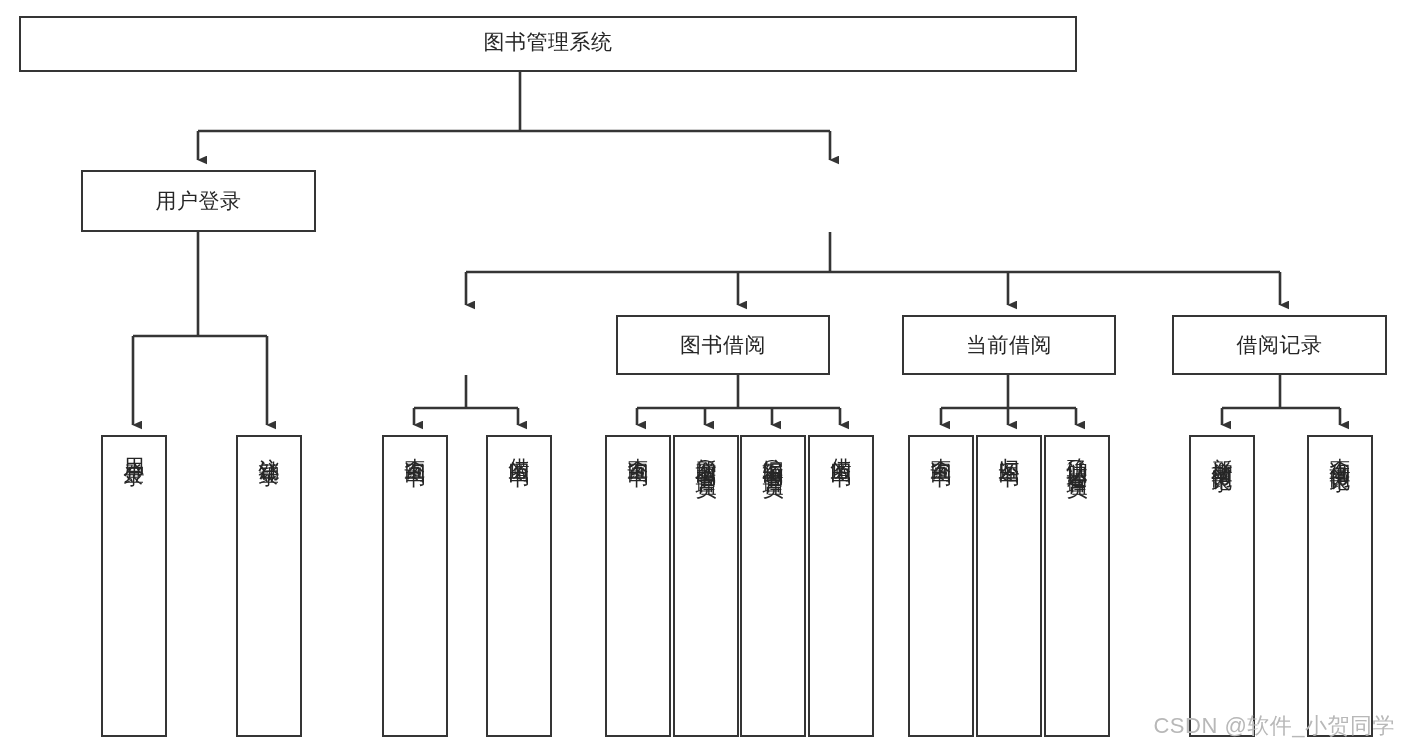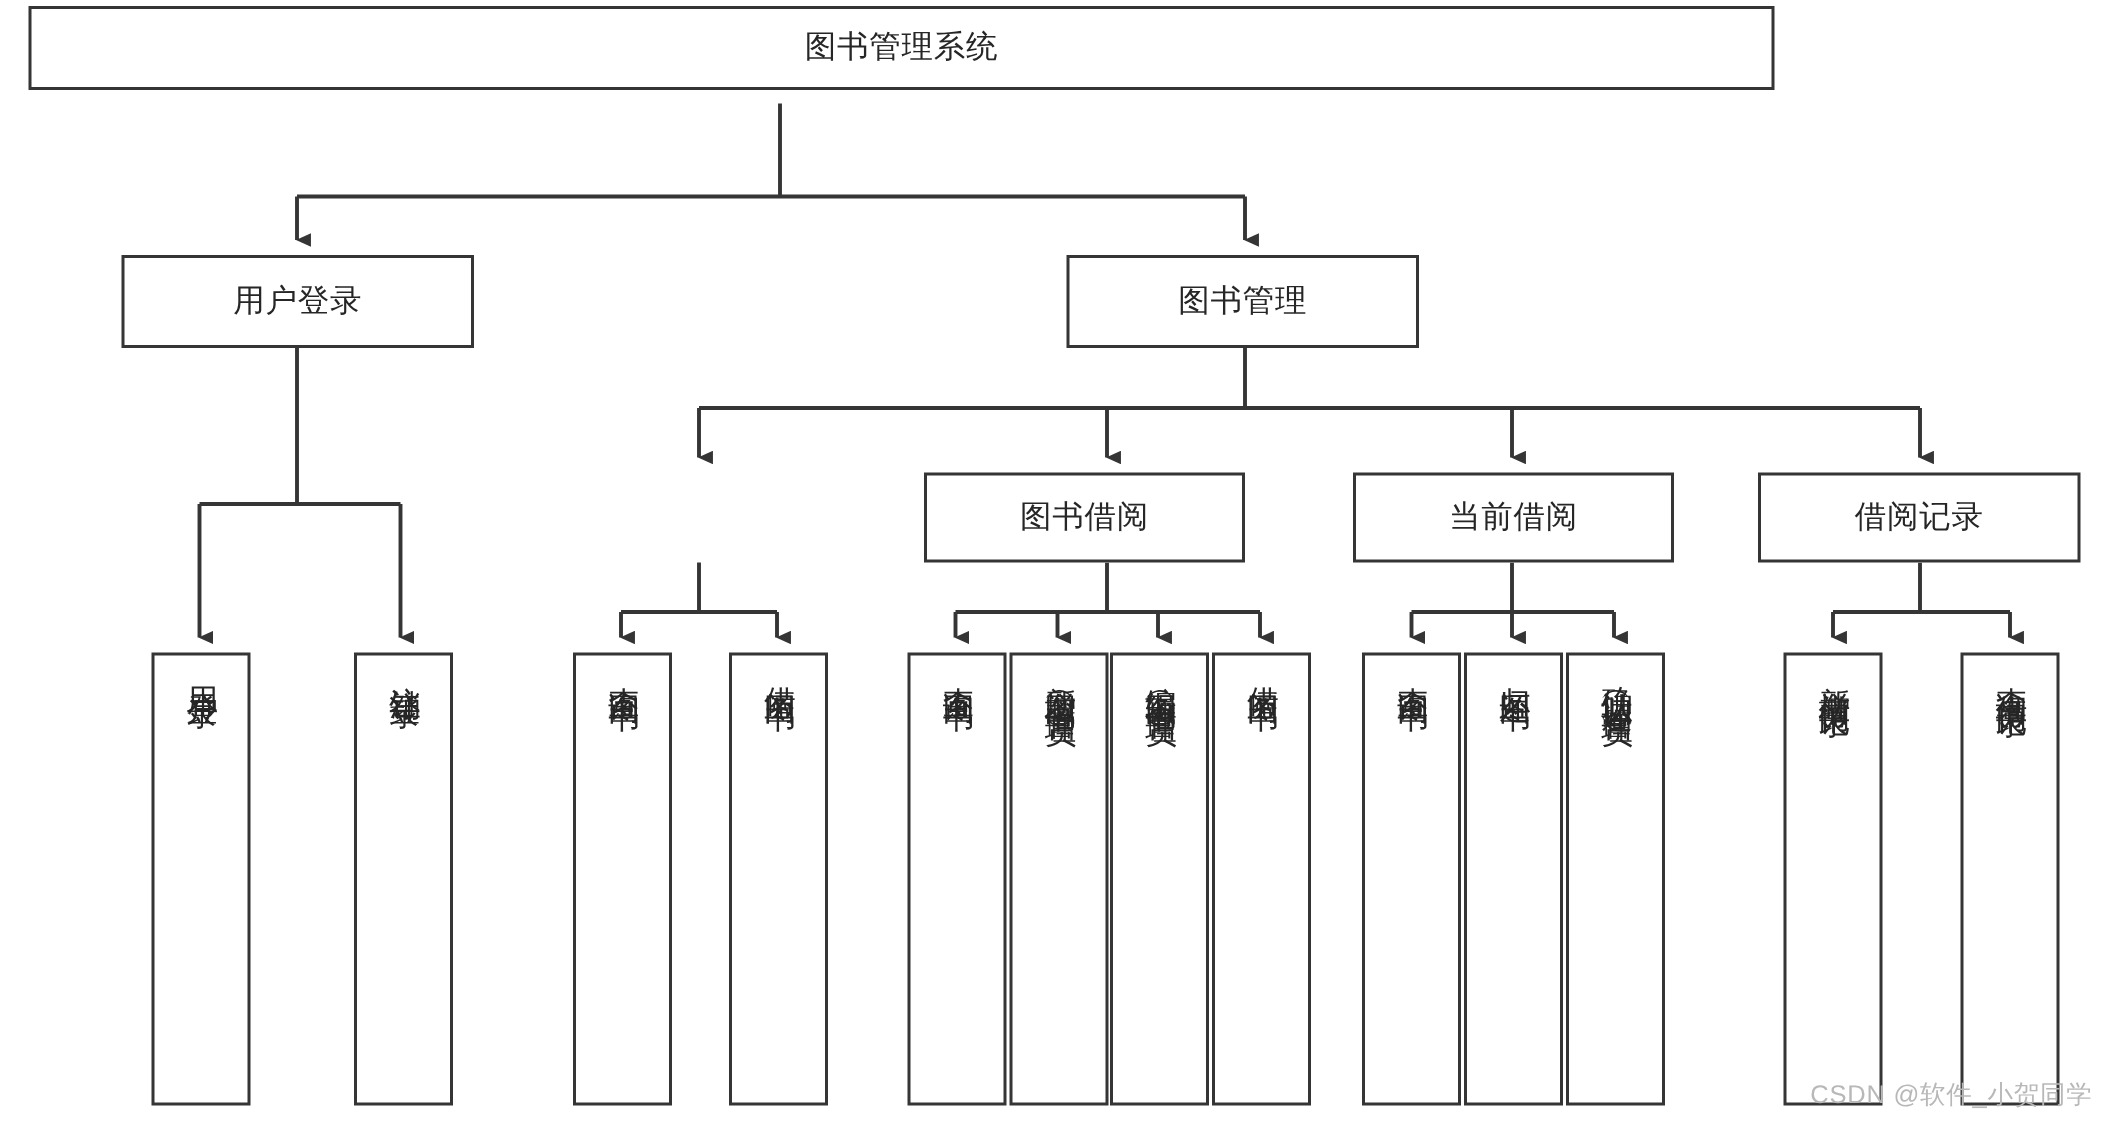--- a/index.html
+++ b/index.html
@@ -51,21 +51,21 @@
     left: 0;
     top: 0;
     width: 1405px;
     height: 747px;
     pointer-events: none;
   }
   .watermark {
     position: absolute;
     right: 10px;
     bottom: 6px;
-    font-size: 17px;
+    font-size: 22px;
     color: #b8b8b8;
     letter-spacing: 0.5px;
     white-space: nowrap;
   }
 </style>
 </head>
 <body>
 
 <div id="canvas">
 
@@ -112,29 +112,26 @@
       <path d="M1008,408 L1008,425" marker-end="url(#arrowhead)"></path>
       <path d="M1076,408 L1076,425" marker-end="url(#arrowhead)"></path>
 
       <path d="M1280,375 L1280,408"></path>
       <path d="M1222,408 L1340,408"></path>
       <path d="M1222,408 L1222,425" marker-end="url(#arrowhead)"></path>
       <path d="M1340,408 L1340,425" marker-end="url(#arrowhead)"></path>
     </g>
   </svg>
 
-  <div class="node horiz" style="left:19px; top:4px; width:1164px; height:56px;">
+  <div class="node horiz" style="left:19px; top:16px; width:1058px; height:56px;font-family:Liberation Mono, monospace;">
     <span>图书管理系统</span>
   </div>
 
   <div class="node horiz" style="left:81px; top:170px; width:235px; height:62px;">
     <span>用户登录</span>
-  </div>
-  <div class="node horiz" style="left:711px; top:170px; width:235px; height:62px;">
-    <span>图书管理</span>
   </div>
 
   <div class="node horiz" style="left:616px; top:315px; width:214px; height:60px;">
     <span>图书借阅</span>
   </div>
   <div class="node horiz" style="left:1172px; top:315px; width:215px; height:60px;">
     <span>借阅记录</span>
   </div>
   <div class="node horiz" style="left:902px; top:315px; width:214px; height:60px;">
     <span>当前借阅</span>

